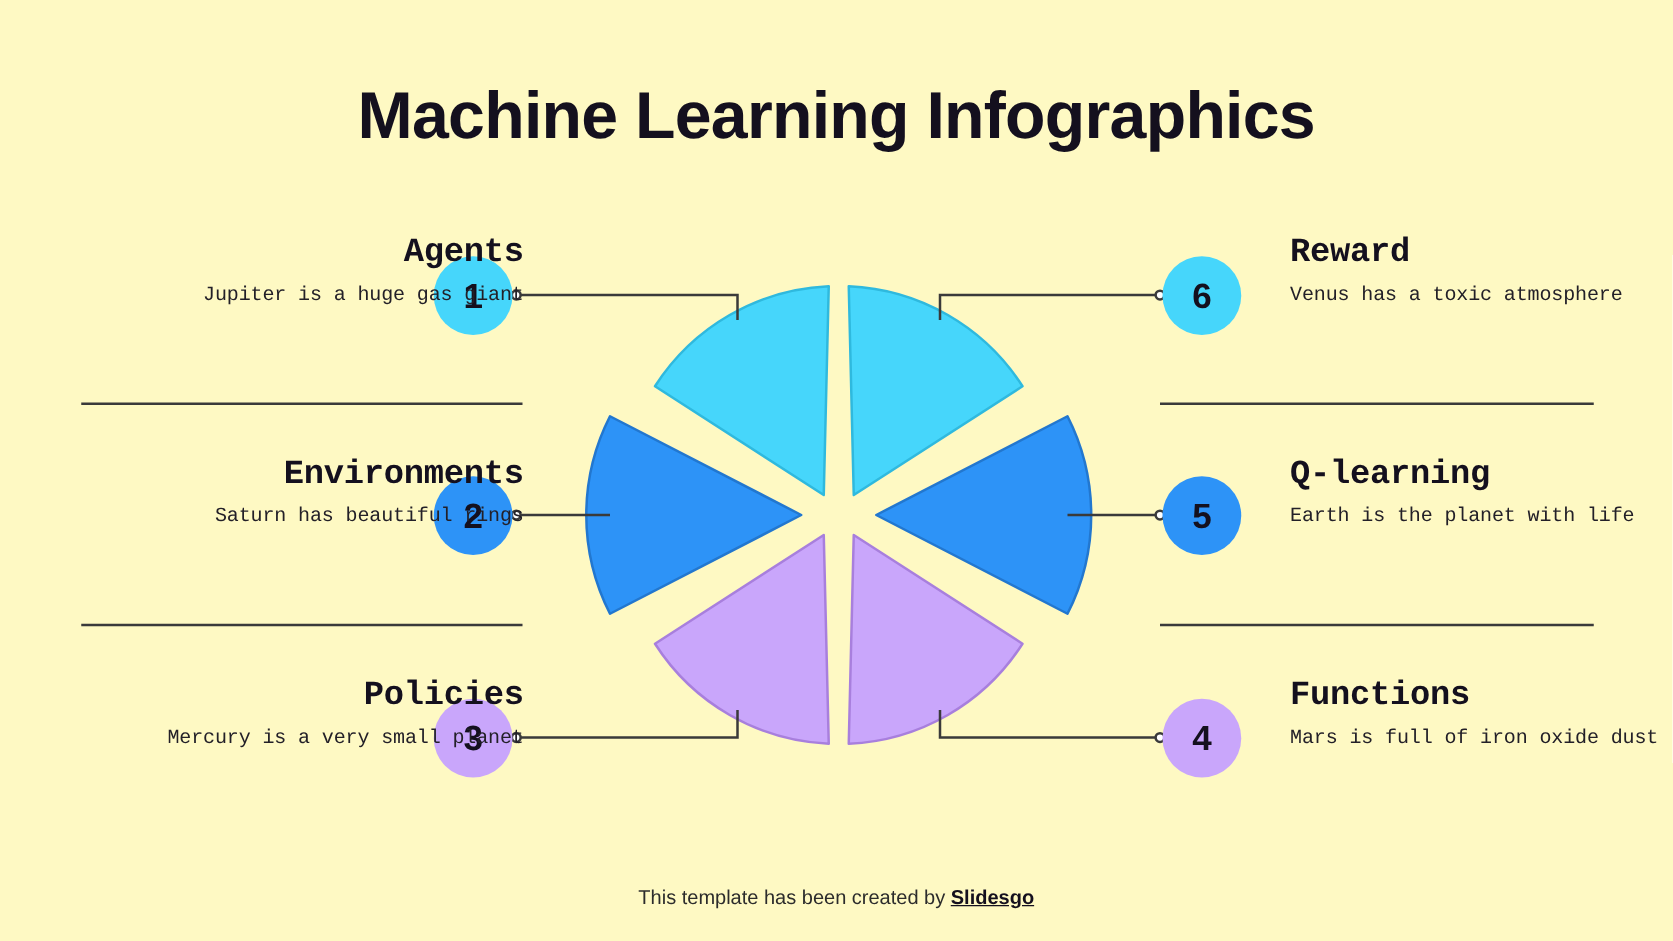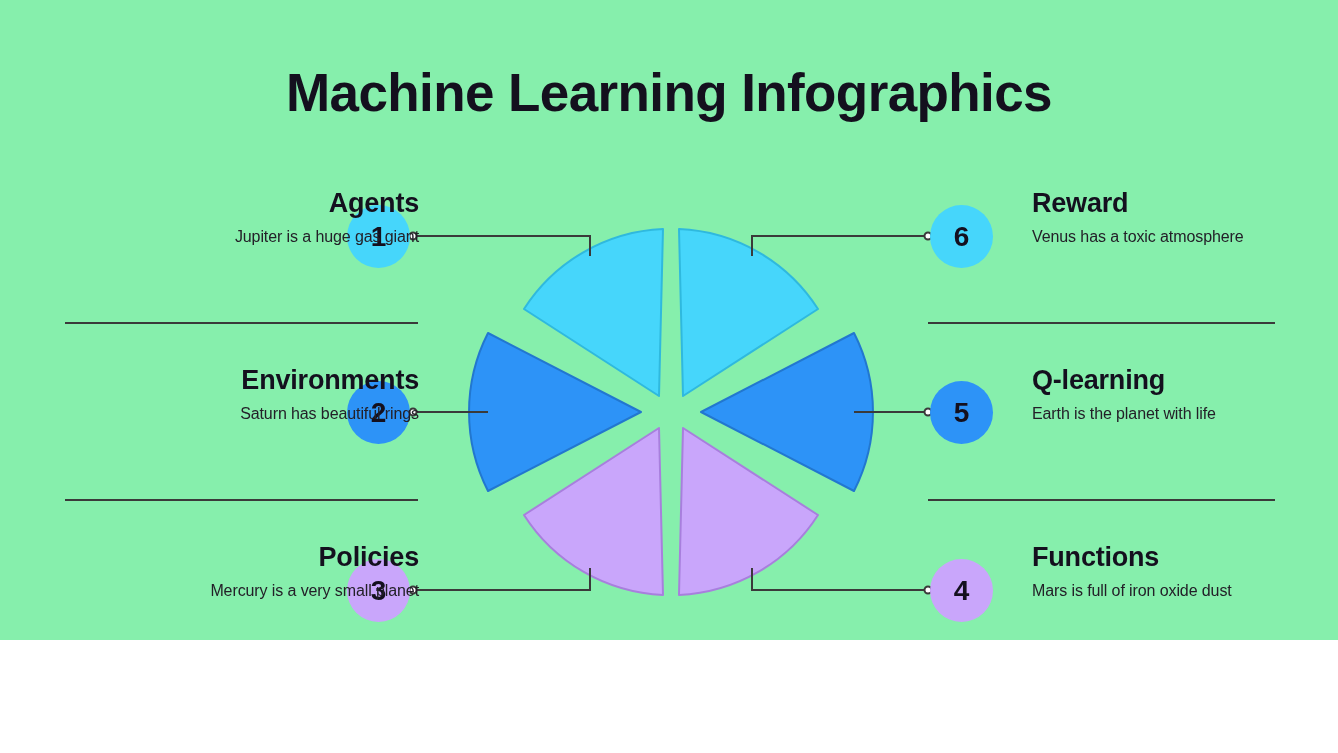--- a/index.html
+++ b/index.html
@@ -9,22 +9,22 @@
     padding: 0;
     background: #ffffff;
   }
   body {
     font-family: "Liberation Sans", sans-serif;
     color: #14101e;
   }
   #slide {
     position: relative;
     width: 1338px;
-    height: 640px;
-    background: #86efac;
+    height: 753px;
+    background: #fef9c3;
     overflow: hidden;
   }
 
   
   #title {
     position: absolute;
     top: 64px;
     left: 0;
     width: 1338px;
     text-align: center;
@@ -33,20 +33,21 @@
     letter-spacing: -0.6px;
     color: #14101e;
     line-height: 1.1;
     font-family: "Liberation Sans", sans-serif;
   }
 
   
   .entry {
     position: absolute;
     width: 356px;
+    font-family: Liberation Mono, monospace;
   }
   .entry.left  { left: 63px;  text-align: right; }
   .entry.right { left: 1032px; text-align: left; }
 
   .entry-title {
     font-size: 27px;
     font-weight: bold;
     color: #14101e;
     line-height: 1.15;
     margin-bottom: 7px;
@@ -216,14 +217,17 @@
   </div>
   <div class="entry right" style="top:365px;">
     <div class="entry-title">Q-learning</div>
     <div class="entry-desc">Earth is the planet with life</div>
   </div>
   <div class="entry right" style="top:542px;">
     <div class="entry-title">Functions</div>
     <div class="entry-desc">Mars is full of iron oxide dust</div>
   </div>
 
+  <div id="footer">
+    <span>This template has been created by </span><span class="brand">Slidesgo</span>
+  </div>
 
 </div>
 
 </body></html>

